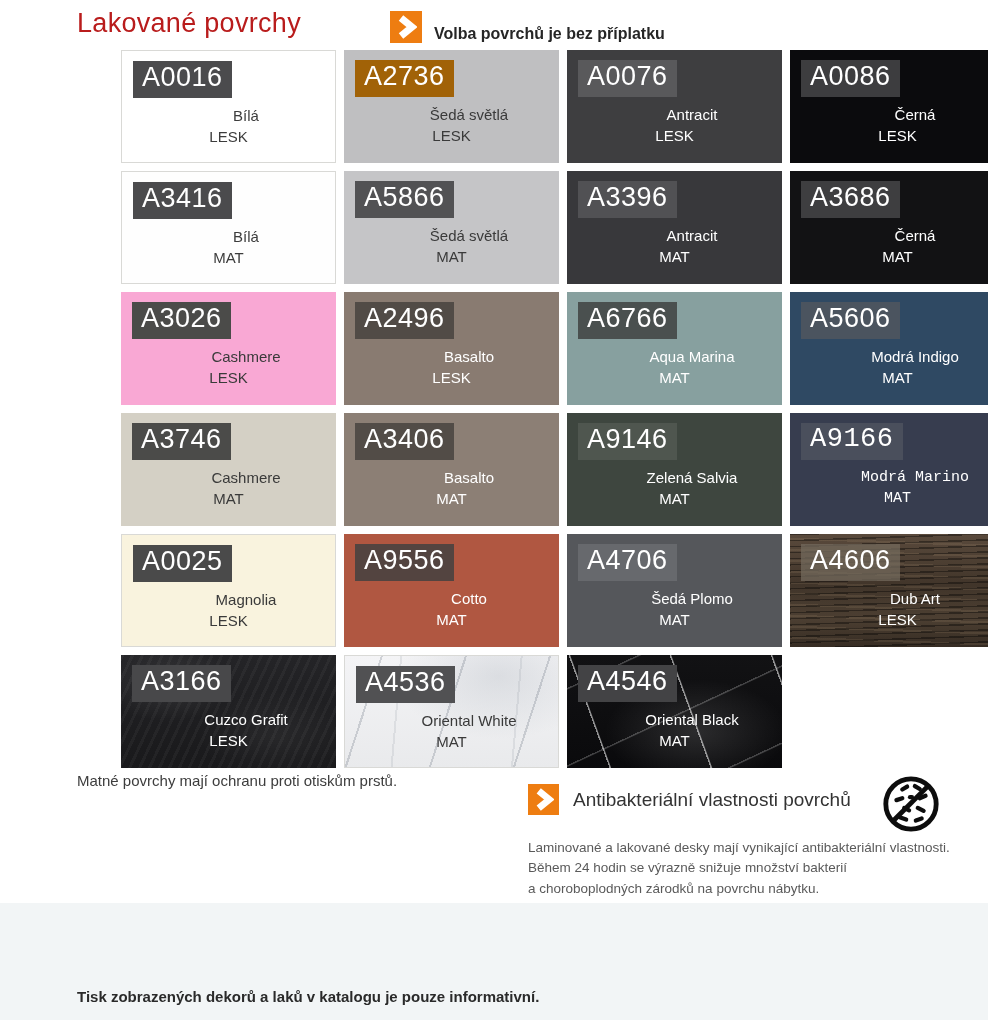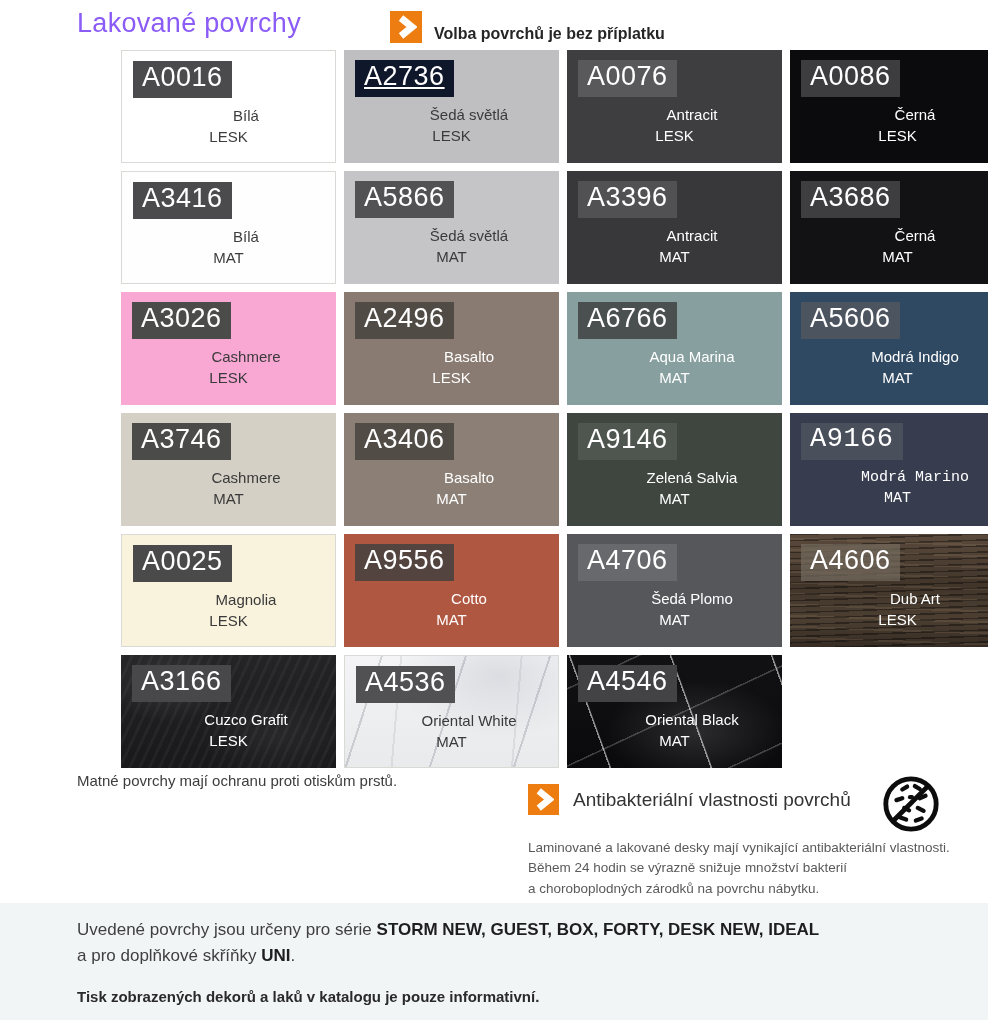--- a/index.html
+++ b/index.html
@@ -1,19 +1,19 @@
 <!DOCTYPE html>
 <html><head>
 <meta charset="utf-8">
 <style>
   html,body{margin:0;padding:0;background:#fff;}
   body{font-family:"Liberation Sans","DejaVu Sans",sans-serif;-webkit-font-smoothing:antialiased;}
   .page{position:relative;width:988px;height:1020px;background:#fff;overflow:hidden;}
 
-  .title{position:absolute;left:77px;top:8px;font-size:27px;font-weight:300;color:#8b5cf6;letter-spacing:.3px;}
+  .title{position:absolute;left:77px;top:8px;font-size:27px;font-weight:300;color:#b91c1c;letter-spacing:.3px;}
 
   .promo{position:absolute;left:390px;top:11px;display:flex;align-items:flex-end;gap:12px;}
   .arrow-badge{width:32px;height:32px;background:#ee7d11;display:flex;align-items:center;justify-content:center;flex:0 0 auto;}
   .arrow-badge svg{display:block;}
   .promo-label{font-size:16px;font-weight:700;color:#262626;}
 
   .grid{position:absolute;left:77px;top:50px;width:884px;display:grid;
         grid-template-columns:repeat(4,215px);grid-auto-rows:113px;gap:8px;margin-left:44px;}
   .sw{position:relative;box-sizing:border-box;display:flex;flex-direction:column;align-items:center;overflow:hidden;}
   .sw.bordered{border:1px solid #d9d9d6;}
@@ -70,21 +70,21 @@
     <div class="promo-label">Volba povrchů je bez příplatku</div>
   </div>
 
   <div class="grid">
     <div class="sw bordered" style="background: rgb(255, 255, 255); color: rgb(60, 60, 60);">
         <span class="code" style="background: rgb(75, 75, 77);">A0016</span>
         <span class="nm">Bílá</span>
         <span class="fin">LESK</span>
       </div>
     <div class="sw" style="background: rgb(191, 191, 193); color: rgb(58, 58, 58);">
-        <span class="code" style="background: #0f172a; text-decoration: underline;">A2736</span>
+        <span class="code" style="background: #a16207;">A2736</span>
         <span class="nm">Šedá světlá</span>
         <span class="fin">LESK</span>
       </div>
     <div class="sw" style="background: rgb(62, 62, 64); color: rgb(255, 255, 255);">
         <span class="code" style="background: rgb(89, 89, 91);">A0076</span>
         <span class="nm">Antracit</span>
         <span class="fin">LESK</span>
       </div>
     <div class="sw" style="background: rgb(11, 11, 13); color: rgb(255, 255, 255);">
         <span class="code" style="background: rgb(61, 61, 63);">A0086</span>
@@ -217,20 +217,16 @@
     </svg>
   </div>
 
   <div class="ab-body">
     <div>Laminované a lakované desky mají vynikající antibakteriální vlastnosti.</div>
     <div>Během 24 hodin se výrazně snižuje množství bakterií</div>
     <div>a choroboplodných zárodků na povrchu nábytku.</div>
   </div>
 
   <div class="footer-band">
-    <div class="usage">
-      <div><span>Uvedené povrchy jsou určeny pro série </span><b>STORM NEW, GUEST, BOX, FORTY, DESK NEW, IDEAL</b></div>
-      <div><span>a pro doplňkové skříňky </span><b>UNI</b><span>.</span></div>
-    </div>
     <div class="print-note">Tisk zobrazených dekorů a laků v katalogu je pouze informativní.</div>
   </div>
 
 </div>
 
 </body></html>

